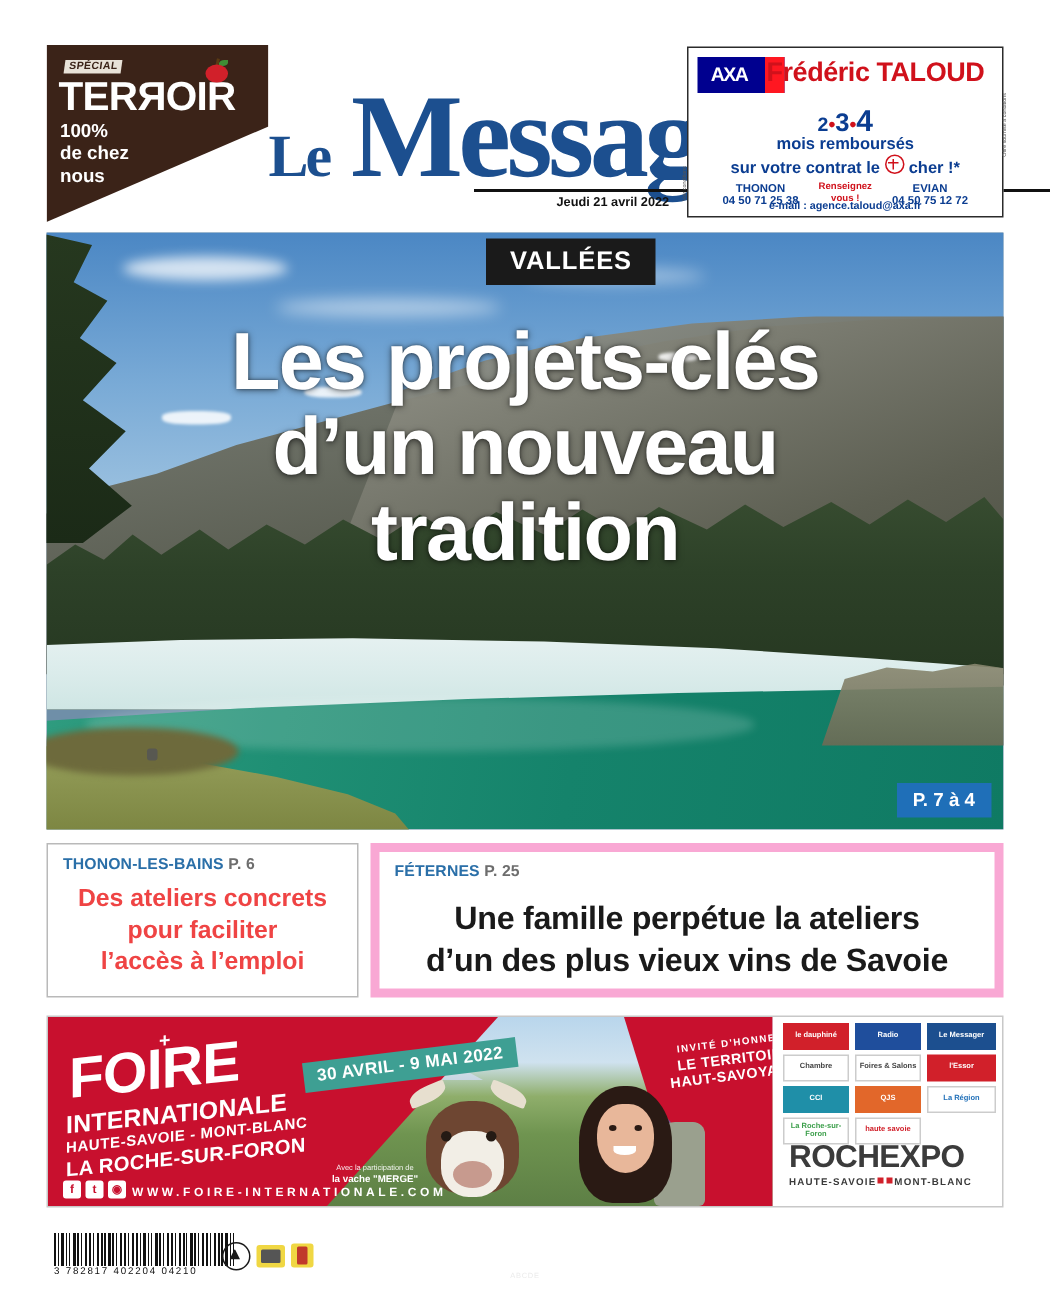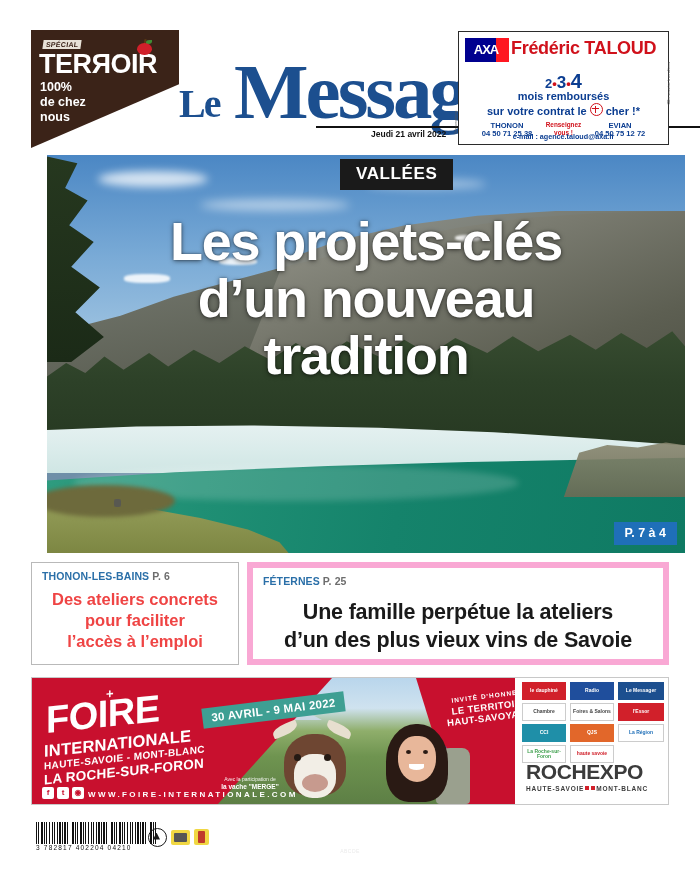--- a/index.html
+++ b/index.html
@@ -28,21 +28,21 @@
       color:#1c4f8f;font-weight:bold;font-family:"Liberation Serif",serif;}
   .logo-le{position:absolute;left:8px;top:42px;font-size:40px;line-height:40px;letter-spacing:-2px;}
   .logo-messager{position:absolute;left:63px;top:10px;font-size:79px;line-height:79px;letter-spacing:-3px;}
   .edition{position:absolute;right:6px;top:15px;font-size:10.5px;font-weight:bold;color:#111;letter-spacing:.4px;}
   .mast-rule{position:absolute;left:145px;top:96px;width:466px;height:1.5px;background:#111;}
   .mast-date{position:absolute;left:200px;top:99px;font-size:8.5px;font-weight:bold;color:#111;}
   .mast-price{position:absolute;right:6px;top:99px;font-size:8.5px;font-weight:bold;color:#111;}
 
   
   .axa{position:absolute;left:458px;top:31px;width:211px;height:114px;border:1px solid #2b2b2b;background:#fff;box-sizing:border-box;}
-  .axa-logo{position:absolute;left:6px;top:6px;width:44px;height:24px;background:#00008f;}
+  .axa-logo{position:absolute;left:6px;top:6px;width:58px;height:24px;background:#00008f;}
   .axa-logo .slash{position:absolute;right:0;top:0;width:13px;height:24px;background:#ff1721;}
   .axa-logo .mark{position:absolute;left:0;top:0;width:42px;height:24px;color:#fff;font-size:13px;
       font-weight:bold;text-align:center;line-height:24px;letter-spacing:-1px;font-family:"Liberation Sans",sans-serif;}
   .axa-name{position:absolute;left:52px;top:6px;right:6px;font-size:18px;font-weight:bold;color:#d0111b;letter-spacing:-.3px;}
   .axa-234{position:absolute;left:0;right:0;top:38px;text-align:center;color:#0b3d91;font-weight:bold;}
   .axa-234 .n2{font-size:13px;}
   .axa-234 .dot{color:#d0111b;font-size:13px;}
   .axa-234 .n3{font-size:17px;}
   .axa-234 .n4{font-size:20px;}
   .axa-l1{position:absolute;left:0;right:0;top:58px;text-align:center;font-size:11px;font-weight:bold;color:#0b3d91;}
@@ -54,21 +54,21 @@
   .axa-city-l{position:absolute;left:8px;top:89px;width:80px;text-align:center;font-size:7.6px;font-weight:bold;color:#0b3d91;}
   .axa-tel-l{position:absolute;left:2px;top:97px;width:92px;text-align:center;font-size:7.6px;font-weight:bold;color:#0b3d91;}
   .axa-city-r{position:absolute;right:8px;top:89px;width:80px;text-align:center;font-size:7.6px;font-weight:bold;color:#0b3d91;}
   .axa-tel-r{position:absolute;right:2px;top:97px;width:92px;text-align:center;font-size:7.6px;font-weight:bold;color:#0b3d91;}
   .axa-rens{position:absolute;left:0;right:0;top:89px;text-align:center;font-size:6.4px;font-weight:bold;color:#d0111b;line-height:8px;}
   .axa-mail{position:absolute;left:0;right:0;bottom:3px;text-align:center;font-size:7.2px;font-weight:bold;color:#0b3d91;}
   .axa-vert{position:absolute;left:-1px;bottom:10px;font-size:3.6px;color:#555;transform:rotate(-90deg);transform-origin:left bottom;white-space:nowrap;}
   .axa-vert2{position:absolute;right:1px;top:30px;font-size:3.6px;color:#555;transform:rotate(-90deg);transform-origin:right top;white-space:nowrap;}
 
   
-  .hero{position:absolute;left:31px;top:155px;width:638px;height:398px;overflow:hidden;background:#6f8fa8;margin-left:16px;}
+  .hero{position:absolute;left:31px;top:155px;width:638px;height:398px;overflow:hidden;background:#6f8fa8;}
   .sky{position:absolute;left:0;top:0;width:100%;height:46%;
       background:linear-gradient(#4b87c4 0%,#79aad6 55%,#9dc2e0 100%);}
   .cloud1{position:absolute;left:8%;top:4%;width:110px;height:16px;background:rgba(255,255,255,.75);border-radius:50%;filter:blur(4px);}
   .cloud2{position:absolute;left:24%;top:11%;width:150px;height:12px;background:rgba(255,255,255,.5);border-radius:50%;filter:blur(5px);}
   .cloud3{position:absolute;left:50%;top:6%;width:120px;height:10px;background:rgba(255,255,255,.45);border-radius:50%;filter:blur(5px);}
   .ridge{position:absolute;left:-2%;top:14%;width:104%;height:60%;
       background:linear-gradient(170deg,#8e8f86 0%,#6d7167 28%,#585b4f 60%,#3e4437 100%);
       clip-path:polygon(0% 58%,6% 49%,13% 44%,21% 36%,29% 30%,37% 24%,46% 18%,55% 12%,64% 7%,74% 3%,85% 1%,100% 0%,100% 100%,0% 100%);}
   .cliff{position:absolute;left:30%;top:14%;width:72%;height:62%;
       background:linear-gradient(160deg,#9a9a90 0%,#7b7c71 30%,#5d5f52 62%,#45483c 100%);

